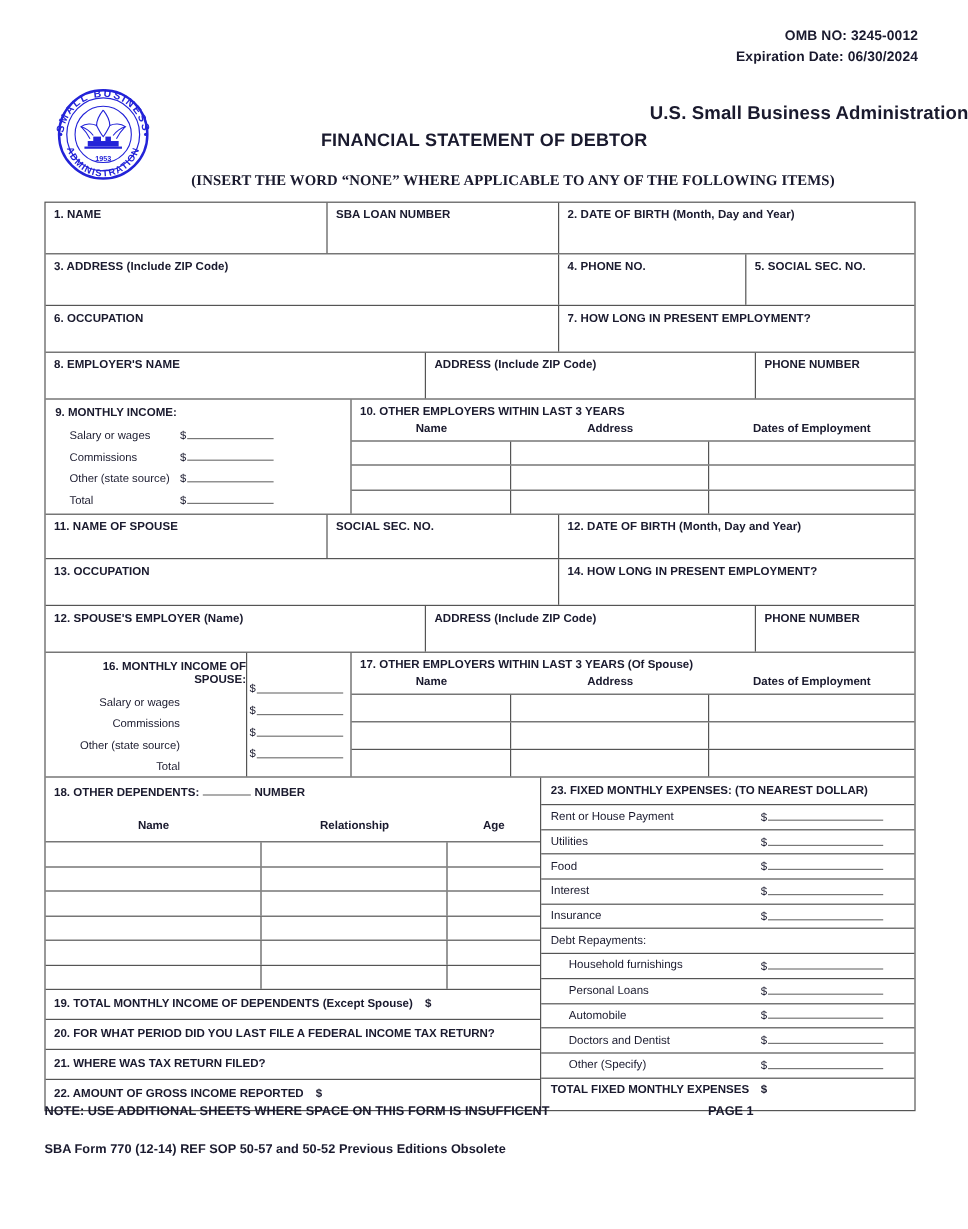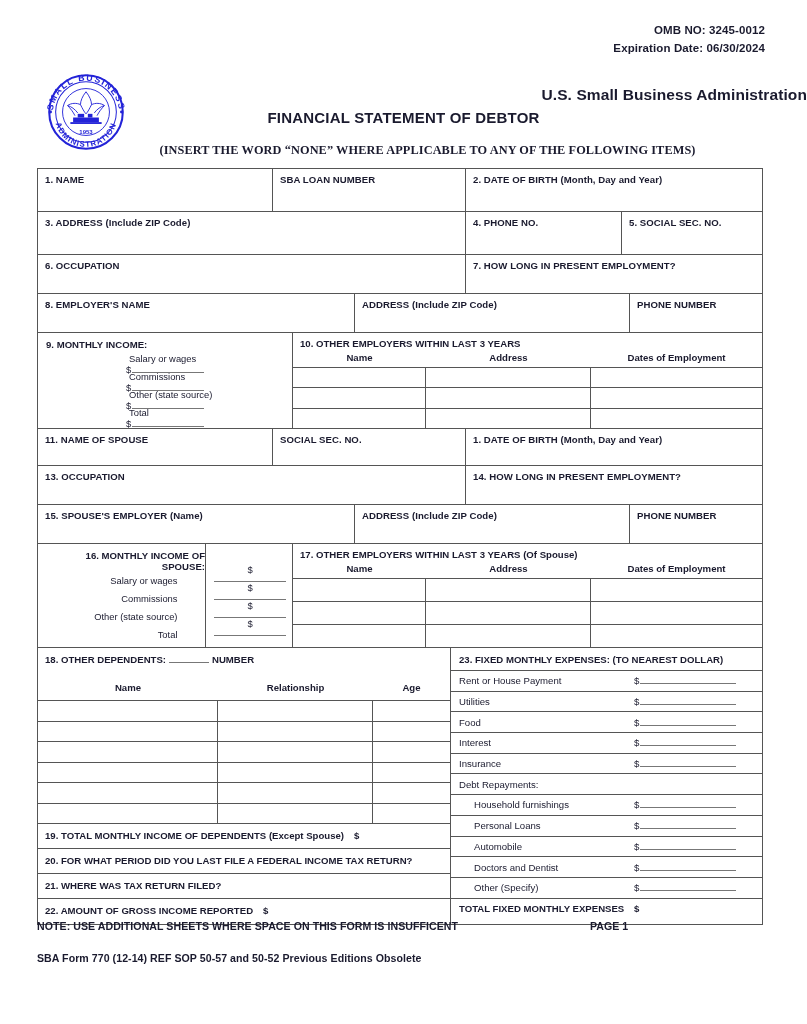--- a/index.html
+++ b/index.html
@@ -63,21 +63,20 @@
   .h36 { height: 36px; }
 
   
   .income { display: flex; }
   .income-lines { padding: 4px 0 3px 0; }
   .inc-head { font-size: 9.6px; font-weight: 600; padding: 2px 0 3px 8px; }
   .inc-row {
     display: flex; align-items: center;
     font-size: 9.4px; font-weight: 500;
     height: 18px;
-    flex-direction: column;
   }
   .inc-name { padding-left: 20px; width: 112px; }
   .inc-amt { font-size: 9.4px; }
   .blank { display: inline-block; border-bottom: 1px solid #777; width: 72px; height: 9px; margin-left: 1px; }
   .blank-sm { display: inline-block; border-bottom: 1px solid #777; width: 40px; height: 9px; margin: 0 3px; }
   .blank-lg { display: inline-block; border-bottom: 1px solid #777; width: 96px; height: 9px; margin-left: 1px; }
 
   
   .emp { flex: 1; display: flex; flex-direction: column; }
   .emp-title { font-size: 9.6px; font-weight: 600; padding: 5px 0 3px 7px; }
@@ -286,36 +285,36 @@
     </div>
 
     <div class="row">
       <div class="cell h36" style="width:235px">
         <span class="lbl">11. NAME OF SPOUSE</span>
       </div>
       <div class="cell h36" style="width:193px">
         <span class="lbl">SOCIAL SEC. NO.</span>
       </div>
       <div class="cell h36" style="flex:1">
-        <span class="lbl">1. DATE OF BIRTH (Month, Day and Year)</span>
+        <span class="lbl">12. DATE OF BIRTH (Month, Day and Year)</span>
       </div>
     </div>
 
     <div class="row">
       <div class="cell h38" style="width:428px">
         <span class="lbl">13. OCCUPATION</span>
       </div>
       <div class="cell h38" style="flex:1">
         <span class="lbl">14. HOW LONG IN PRESENT EMPLOYMENT?</span>
       </div>
     </div>
 
     <div class="row">
       <div class="cell h38" style="width:317px">
-        <span class="lbl">15. SPOUSE'S EMPLOYER (Name)</span>
+        <span class="lbl">12. SPOUSE'S EMPLOYER (Name)</span>
       </div>
       <div class="cell h38" style="width:275px">
         <span class="lbl">ADDRESS (Include ZIP Code)</span>
       </div>
       <div class="cell h38" style="flex:1">
         <span class="lbl">PHONE NUMBER</span>
       </div>
     </div>
 
     <div class="row">

